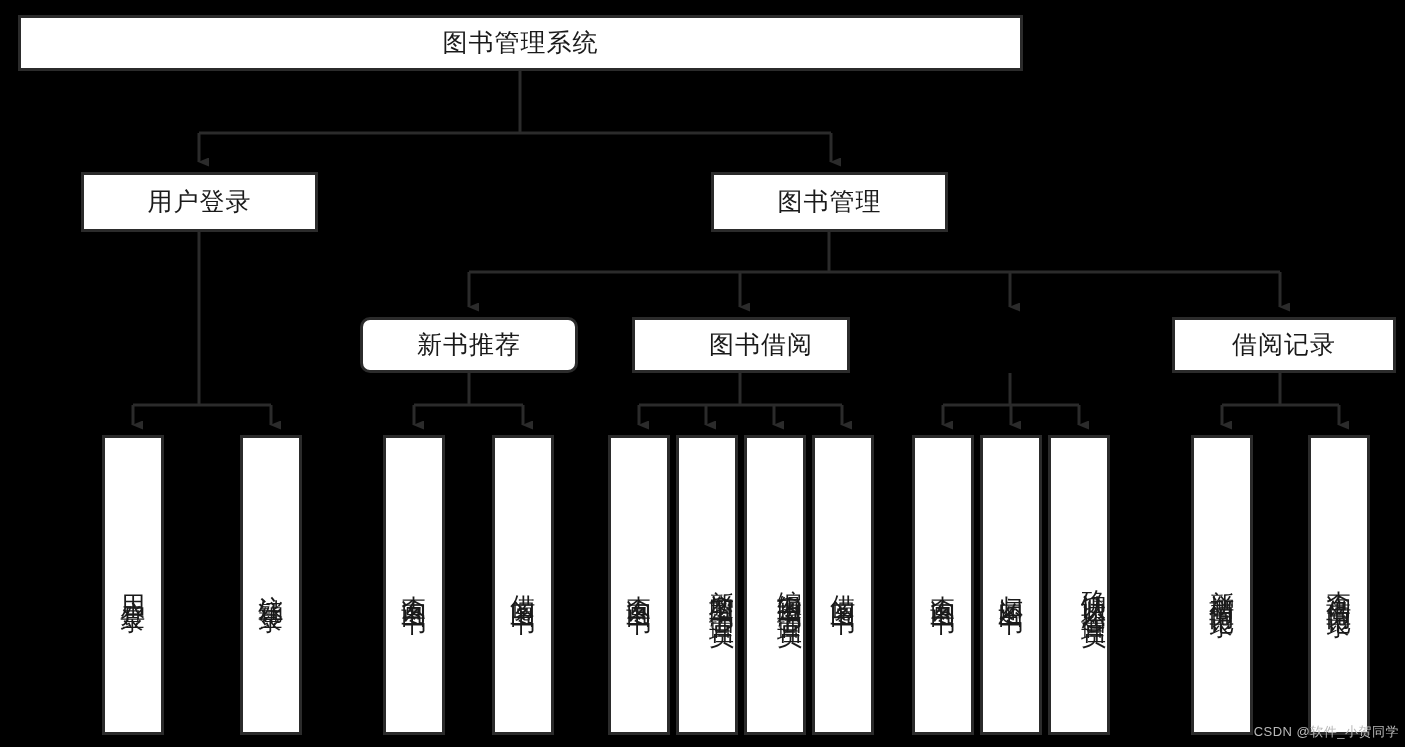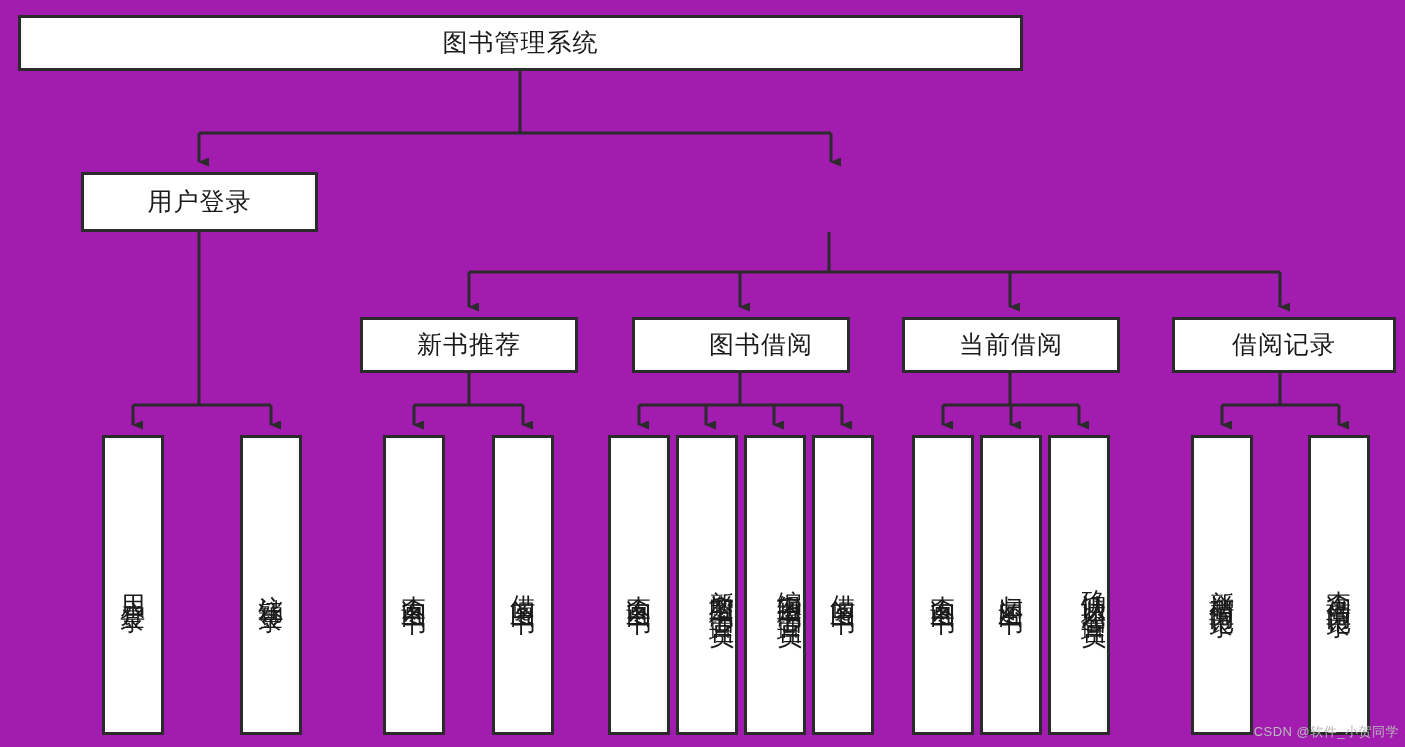--- a/index.html
+++ b/index.html
@@ -4,21 +4,21 @@
 <style>
   html, body {
     margin: 0;
     padding: 0;
     background: #ffffff;
   }
   #canvas {
     position: relative;
     width: 1405px;
     height: 747px;
-    background: #a21caf;
+    background: #000000;
     overflow: hidden;
     font-family: "Liberation Sans", "DejaVu Sans", sans-serif;
   }
   #connectors {
     position: absolute;
     left: 0;
     top: 0;
     width: 1405px;
     height: 747px;
     pointer-events: none;
@@ -116,24 +116,24 @@
       <path d="M1280,373 L1280,405"></path>
       <path d="M1222,405 L1339,405"></path>
       <path d="M1222,405 L1222,425" marker-end="url(#arrow)"></path>
       <path d="M1339,405 L1339,425" marker-end="url(#arrow)"></path>
     </g>
   </svg>
 
   <div class="node node-h" style="left:18px; top:15px; width:1005px; height:56px;">图书管理系统</div>
 
   <div class="node node-h" style="left:81px; top:172px; width:237px; height:60px;">用户登录</div>
+  <div class="node node-h" style="left:711px; top:172px; width:237px; height:60px;">图书管理</div>
 
-  <div class="node node-h" style="left:360px; top:317px; width:218px; height:56px;">新书推荐</div>
+  <div class="node node-h" style="left:360px; top:317px; width:218px; height:56px;border-radius:10px;">新书推荐</div>
   <div class="node node-h" style="left:632px; top:317px; width:218px; height:56px;padding-left:40px;">图书借阅</div>
-  <div class="node node-h" style="left:902px; top:317px; width:218px; height:56px;">当前借阅</div>
   <div class="node node-h" style="left:1172px; top:317px; width:224px; height:56px;">借阅记录</div>
 
   <div class="node node-v v-short" style="left:102px; top:435px; width:62px; height:300px;">用户登录</div>
   <div class="node node-v v-short" style="left:240px; top:435px; width:62px; height:300px;">注销登录</div>
 
   <div class="node node-v v-short" style="left:383px; top:435px; width:62px; height:300px;">查询图书</div>
   <div class="node node-v v-short" style="left:492px; top:435px; width:62px; height:300px;">借阅图书</div>
 
   <div class="node node-v v-short" style="left:608px; top:435px; width:62px; height:300px;">查询图书</div>
   <div class="node node-v" style="left:676px; top:435px; width:62px; height:300px;">新增图书（管理员）</div>

